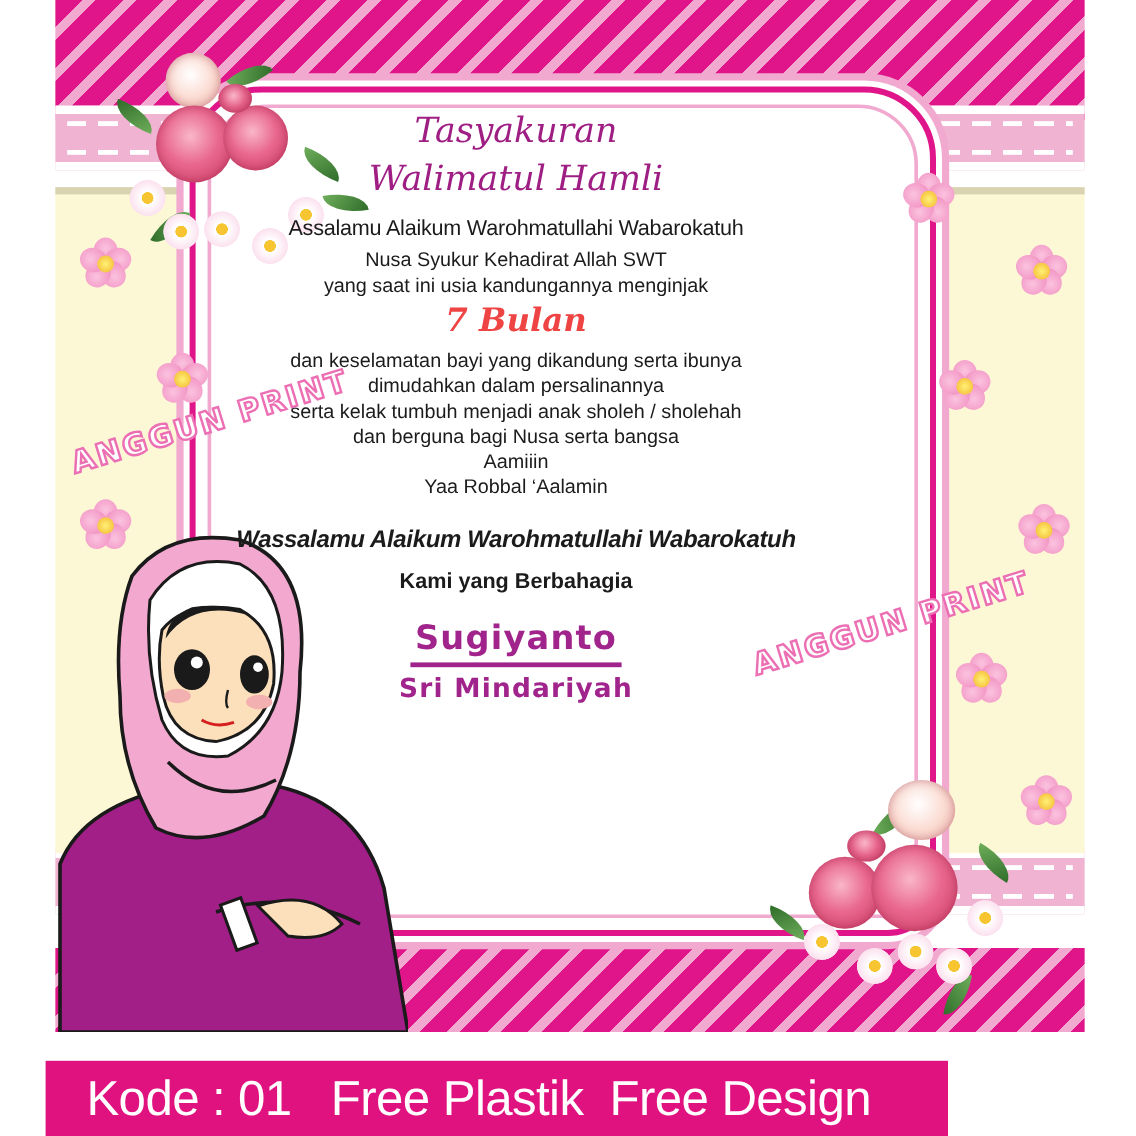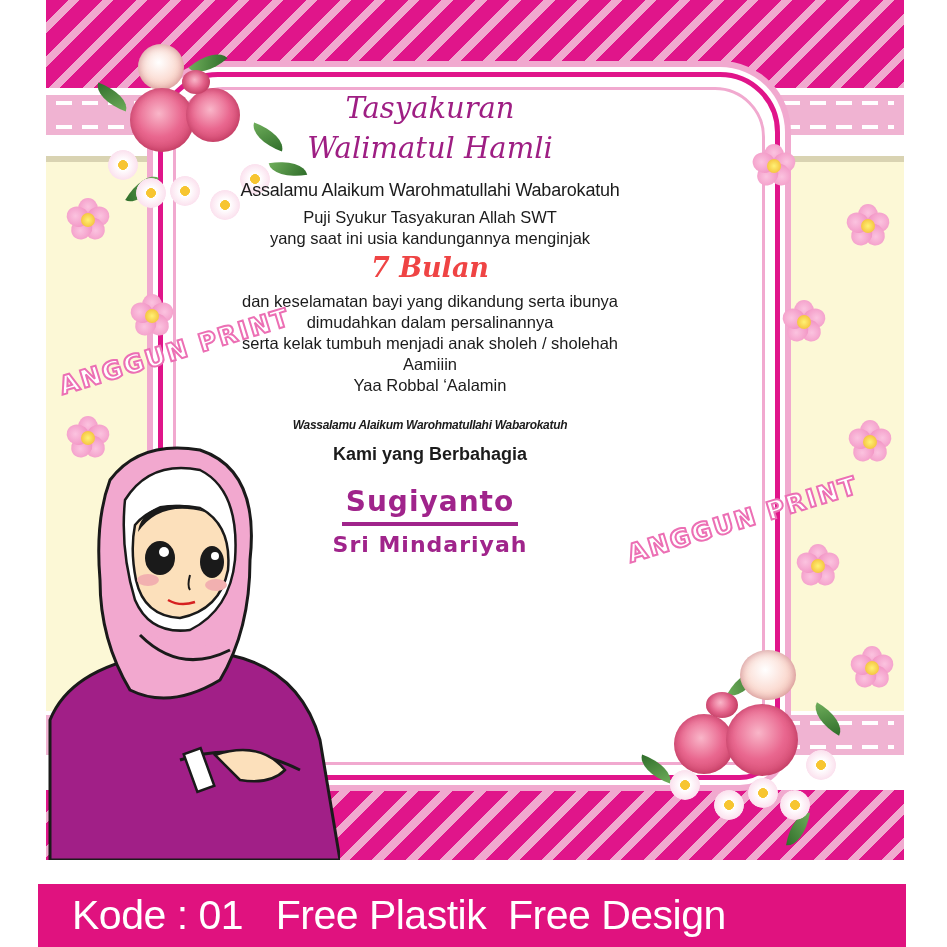--- a/index.html
+++ b/index.html
@@ -46,21 +46,21 @@
   .title {
     font-family: "DejaVu Serif", serif; font-style: italic; font-weight: normal;
     color: #9e1e83; font-size: 29px; line-height: 40px;
   }
   .greeting { font-family: "Liberation Sans", sans-serif; font-size: 18px; margin-top: 12px; letter-spacing: -0.2px; }
   .body-line { font-family: "Liberation Sans", sans-serif; font-size: 16.5px; line-height: 21px; }
   .highlight {
     font-family: "DejaVu Serif", serif; font-style: italic; font-weight: bold;
     color: #ef4444; font-size: 27px; line-height: 38px; margin: 0 0 4px;
   }
-  .closing { font-family: "Liberation Sans", sans-serif; font-style: italic; font-weight: bold; font-size: 12px; margin-top: 22px; letter-spacing: -0.3px; }
+  .closing { font-family: "Liberation Sans", sans-serif; font-style: italic; font-weight: bold; font-size: 20px; margin-top: 22px; letter-spacing: -0.3px; }
   .signoff { font-family: "Liberation Sans", sans-serif; font-weight: bold; font-size: 18px; margin-top: 12px; }
   .name1 { font-family: "DejaVu Sans", sans-serif; font-weight: bold; color: #a0248b; font-size: 28px; margin-top: 20px; letter-spacing: 1px; }
   .name-rule { width: 176px; height: 4px; background: #a0248b; margin: 4px auto 6px; }
   .name2 { font-family: "DejaVu Sans", sans-serif; font-weight: bold; color: #a0248b; font-size: 22px; letter-spacing: 1px; }
 
   .watermark {
     position: absolute; font-family: "DejaVu Sans", sans-serif; font-weight: bold;
     font-size: 25px; color: #fff; letter-spacing: 2px;
     -webkit-text-stroke: 2px #ec6fb4; text-shadow: 0 0 1px #ec6fb4;
     transform: rotate(-17deg); transform-origin: left center; white-space: nowrap;
@@ -74,21 +74,21 @@
 
   .bouquet { position: absolute; }
   .rose { position: absolute; border-radius: 50%; background: radial-gradient(circle at 45% 40%, #f9b6c9 0%, #e9678f 45%, #c8385f 100%); box-shadow: inset 0 0 8px rgba(120,0,40,0.35); }
   .rose.light { background: radial-gradient(circle at 45% 40%, #fff 0%, #fbdcd3 50%, #eeb4a6 100%); }
   .leaf { position: absolute; width: 36px; height: 18px; background: linear-gradient(135deg, #6fae5b, #2f6d2a); border-radius: 0 100% 0 100%; }
   .daisy { position: absolute; width: 30px; height: 30px; border-radius: 50%; background: radial-gradient(circle, #f7c531 0 22%, #fff 24%, #fbe1ee 70%, transparent 72%); }
 
   .girl { position: absolute; left: 40px; top: 440px; width: 300px; height: 420px; }
 
   .footer {
-    position: absolute; left: 38px; top: 884px; width: 868px; height: 63px;
+    position: absolute; left: 38px; top: 884px; width: 752px; height: 63px;
     background: #e0127f; color: #fff;
     font-family: "Liberation Sans", sans-serif; font-size: 41px; line-height: 63px;
     padding-left: 34px; white-space: pre; letter-spacing: -0.5px;
   }
   .footer span { display: inline-block; }
 </style>
 </head>
 <body>
 
 <div class="card">
@@ -236,28 +236,29 @@
   <path d="M140 320 Q200 300 260 330" stroke="#1a1a1a" stroke-width="3" fill="none"></path>
   <rect x="150" y="310" width="18" height="40" fill="#fff" stroke="#1a1a1a" stroke-width="2.5" transform="rotate(-20 159 330)"></rect>
   <path d="M175 315 Q220 300 245 330 Q230 345 200 340 Z" fill="#fce0bb" stroke="#1a1a1a" stroke-width="2.5"></path>
 </svg>
 
 <div class="text-area">
   <div class="title">Tasyakuran</div>
   <div class="title">Walimatul Hamli</div>
   <div class="greeting">Assalamu Alaikum Warohmatullahi Wabarokatuh</div>
   <div style="margin-top:6px;">
-    <div class="body-line">Puji Syukur Tasyakuran Allah SWT</div>
+    <div class="body-line">Nusa Syukur Kehadirat Allah SWT</div>
     <div class="body-line">yang saat ini usia  kandungannya menginjak</div>
   </div>
   <div class="highlight">7 Bulan</div>
   <div>
     <div class="body-line">dan keselamatan bayi yang dikandung serta ibunya</div>
     <div class="body-line">dimudahkan dalam persalinannya</div>
     <div class="body-line">serta kelak tumbuh menjadi anak sholeh / sholehah</div>
+    <div class="body-line">dan berguna bagi Nusa serta bangsa</div>
     <div class="body-line">Aamiiin</div>
     <div class="body-line">Yaa Robbal ‘Aalamin</div>
   </div>
   <div class="closing">Wassalamu Alaikum Warohmatullahi Wabarokatuh</div>
   <div class="signoff">Kami yang Berbahagia</div>
   <div class="name1">Sugiyanto</div>
   <div class="name-rule"></div>
   <div class="name2">Sri Mindariyah</div>
 </div>
 

